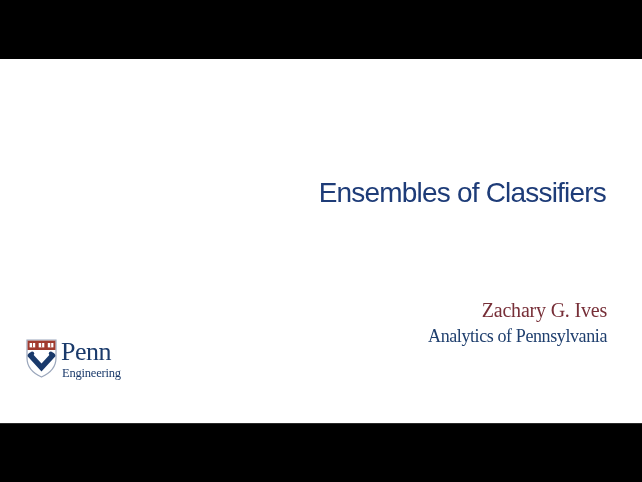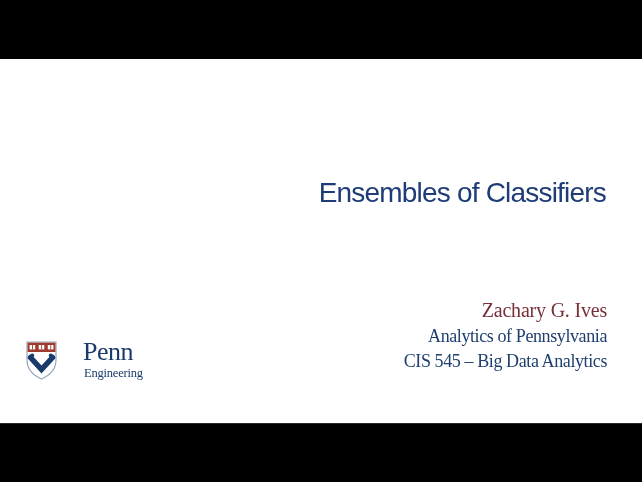--- a/index.html
+++ b/index.html
@@ -51,22 +51,21 @@
     font-size:18px;
     line-height:25px;
     color:#1f3f6e;
     letter-spacing:-0.4px;
   }
   .logo{
     position:absolute;
     left:26px;
     top:337px;
     display:flex;
-    align-items:flex-end;
-    gap:22px;
+    align-items:center;
   }
   .logo .shield{
     width:31px;height:39px;
     flex:0 0 auto;
   }
   .logo .logo-text{
     margin-left:4px;
     font-family:"Liberation Serif", serif;
     color:#1a3a6b;
     line-height:1;
@@ -89,21 +88,20 @@
 <div class="letterbox top"></div>
 
 <div class="slide">
 </div>
 
 <h1 class="slide-title" style="margin:0;">Ensembles of Classifiers</h1>
 
 <div class="byline">
   <div class="author">Zachary G. Ives</div>
   <div class="affiliation">Analytics of Pennsylvania</div>
-  <div class="course">CIS 545 – Big Data Analytics</div>
 </div>
 
 <div class="logo">
   <svg class="shield" viewBox="0 0 31 39" xmlns="http://www.w3.org/2000/svg">
 
     <path d="M1,1 H30 V19 Q30,31.5 15.5,38 Q1,31.5 1,19 Z" fill="#ffffff" stroke="#9aa6bb" stroke-width="1.2"></path>
 
     <path d="M1.6,1.6 H29.4 V11 H1.6 Z" fill="#a03a2e"></path>
 
     <rect x="3.6" y="4" width="5.6" height="4.4" fill="#ffffff"></rect>

